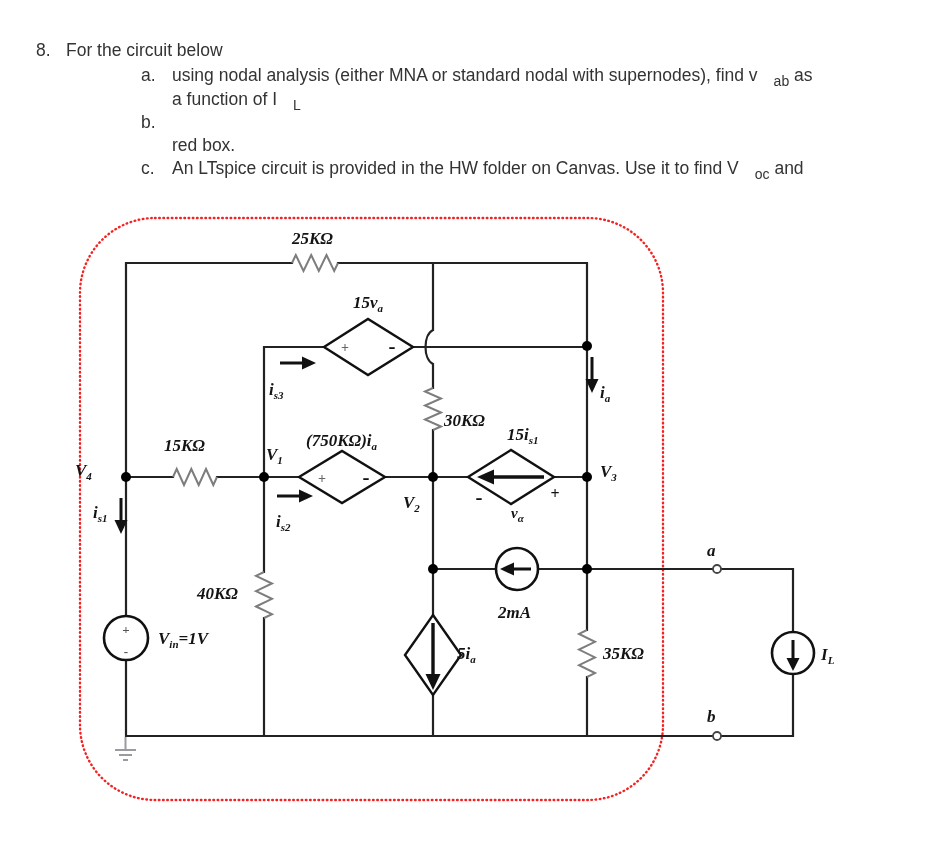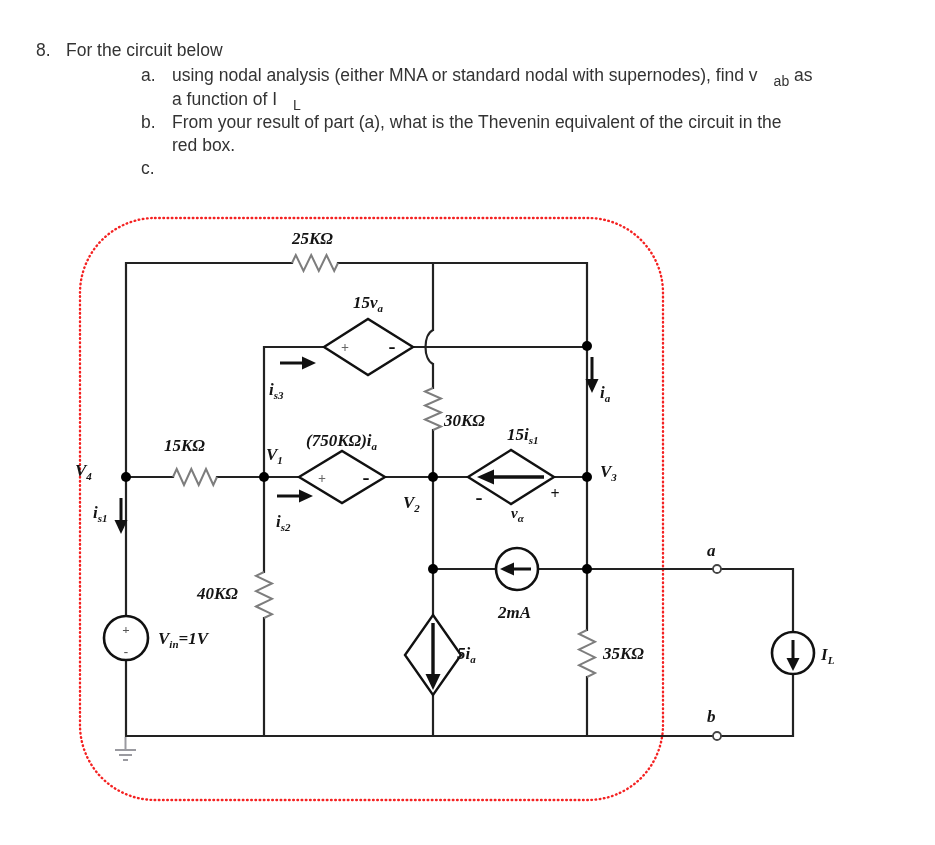--- a/index.html
+++ b/index.html
@@ -108,24 +108,24 @@
   </svg>
 
   <span class="t" style="left:36px;top:40px">8.</span>
   <span class="t" style="left:66px;top:40px">For the circuit below</span>
 
   <span class="t" style="left:141px;top:65px">a.</span>
   <span class="t" style="left:172px;top:65px"><span>using nodal analysis (either MNA or standard nodal with supernodes), find v</span><sub>ab</sub><span> as</span></span>
   <span class="t" style="left:172px;top:89px"><span>a function of I</span><sub>L</sub></span>
 
   <span class="t" style="left:141px;top:112px">b.</span>
-  <span class="t" style="left:172px;top:112px">From your result of part (a), what is the Thevenin equivalent of the circuit in the</span>
   <span class="t" style="left:172px;top:135px">red box.</span>
 
   <span class="t" style="left:141px;top:158px">c.</span>
+  <span class="t" style="left:172px;top:158px"><span>An LTspice circuit is provided in the HW folder on Canvas. Use it to find V</span><sub>oc</sub><span> and</span></span>
 
   <span class="clabel" style="left:292px;top:230px">25KΩ</span>
   <span class="clabel" style="left:444px;top:412px">30KΩ</span>
   <span class="clabel" style="left:164px;top:437px">15KΩ</span>
   <span class="clabel" style="left:197px;top:585px">40KΩ</span>
   <span class="clabel" style="left:603px;top:645px">35KΩ</span>
 
   <span class="clabel" style="left:353px;top:294px"><span>15v</span><sub>a</sub></span>
   <span class="clabel" style="left:306px;top:432px"><span>(750KΩ)i</span><sub>a</sub></span>
   <span class="clabel" style="left:507px;top:426px"><span>15i</span><sub>s1</sub></span>

